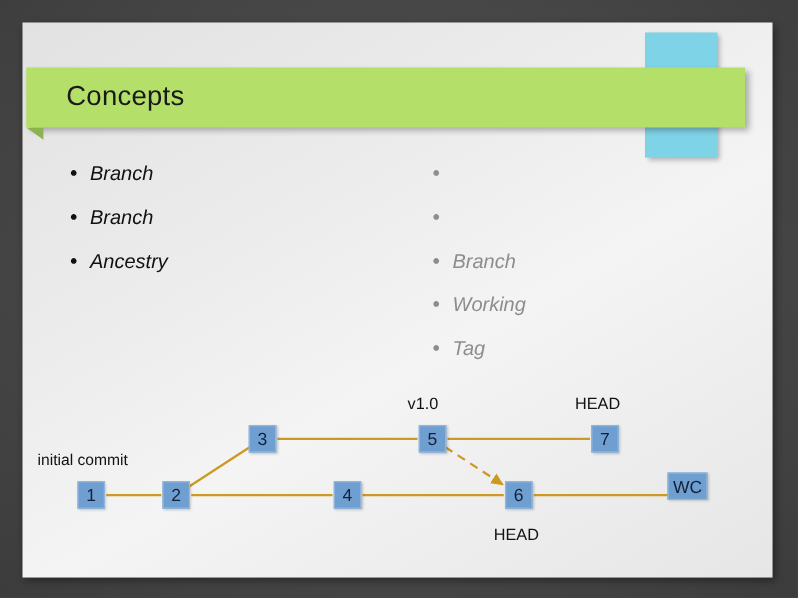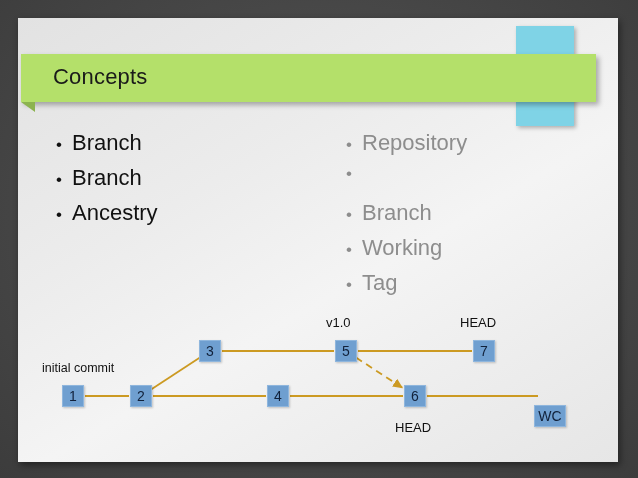--- a/index.html
+++ b/index.html
@@ -85,21 +85,22 @@
     align-items: baseline;
     height: 35px;
     white-space: nowrap;
   }
   .bullet-dot {
     width: 16px;
     font-size: 17px;
     line-height: 1;
   }
   .bullet-label {
-    font-size: 22px;
+    font-size: 16px;
+    font-style: italic;
   }
   .tone-dark .bullet-dot,
   .tone-dark .bullet-label { color: #111111; }
   .tone-muted .bullet-dot,
   .tone-muted .bullet-label { color: #8d8d8d; }
 
   
   #graph {
     position: absolute;
     left: 0;
@@ -153,21 +154,20 @@
       </div>
       <div class="bullet-row">
         <span class="bullet-dot">•</span>
         <span class="bullet-label">Ancestry</span>
       </div>
     </div>
 
     <div class="bullet-col tone-muted" id="col-right">
       <div class="bullet-row">
         <span class="bullet-dot">•</span>
-        <span class="bullet-label">Repository</span>
       </div>
       <div class="bullet-row">
         <span class="bullet-dot">•</span>
       </div>
       <div class="bullet-row">
         <span class="bullet-dot">•</span>
         <span class="bullet-label">Branch</span>
       </div>
       <div class="bullet-row">
         <span class="bullet-dot">•</span>
@@ -198,23 +198,23 @@
     </svg>
 
     <div id="node-layer">
         <div class="node" style="left: 44px; top: 367px; width: 22px; height: 22px;">1</div>
         <div class="node" style="left: 112px; top: 367px; width: 22px; height: 22px;">2</div>
         <div class="node" style="left: 181px; top: 322px; width: 22px; height: 22px;">3</div>
         <div class="node" style="left: 249px; top: 367px; width: 22px; height: 22px;">4</div>
         <div class="node" style="left: 317px; top: 322px; width: 22px; height: 22px;">5</div>
         <div class="node" style="left: 386px; top: 367px; width: 22px; height: 22px;">6</div>
         <div class="node" style="left: 455px; top: 322px; width: 22px; height: 22px;">7</div>
-        <div class="node" style="left: 516px; top: 387px; width: 32px; height: 22px;">WC</div>
+        <div class="node" style="left: 516px; top: 360px; width: 32px; height: 22px;">WC</div>
       </div>
     <div id="label-layer">
-        <div class="graph-label sm" style="left: 24px; top: 343px;">initial commit</div>
+        <div class="graph-label sm" style="left: 12px; top: 343px;">initial commit</div>
         <div class="graph-label" style="left: 308px; top: 297px;">v1.0</div>
         <div class="graph-label" style="left: 442px; top: 297px;">HEAD</div>
         <div class="graph-label" style="left: 377px; top: 402px;">HEAD</div>
       </div>
 
   </div>
 </div>
 
 </body></html>

